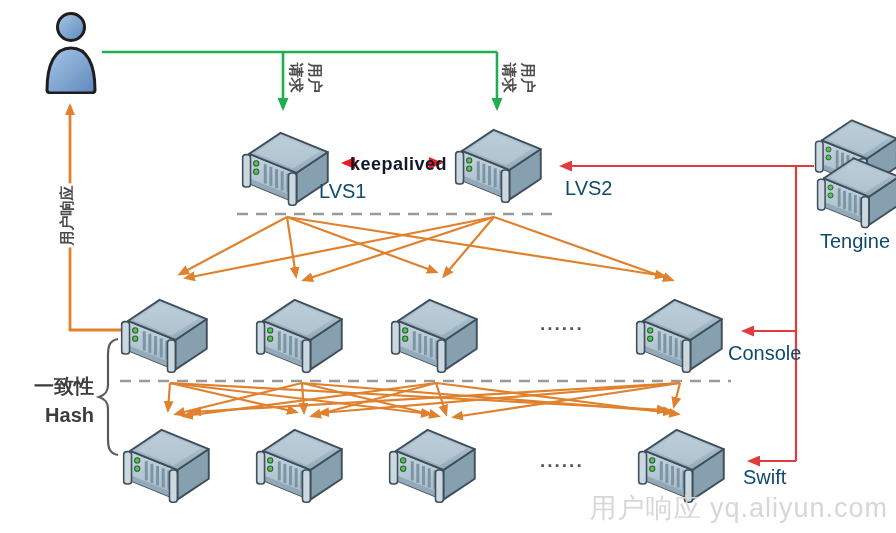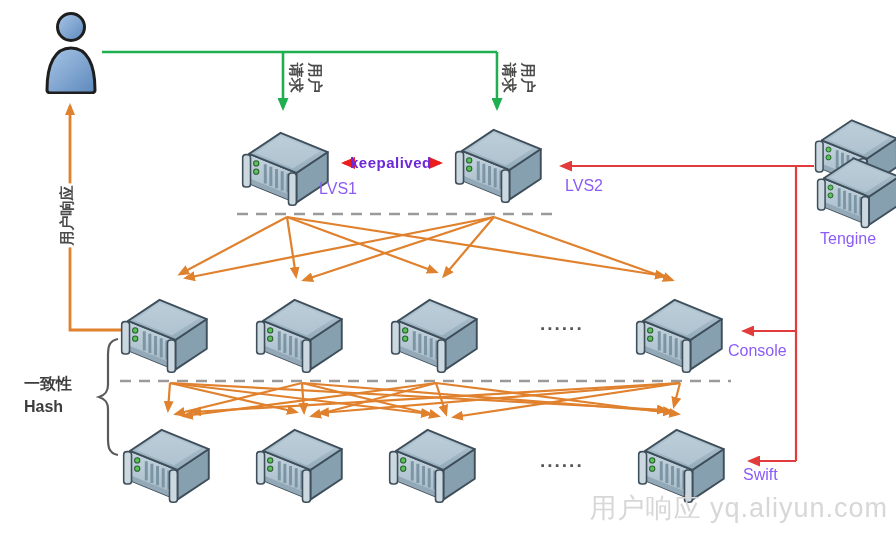--- a/index.html
+++ b/index.html
@@ -6,36 +6,36 @@
   body{
     width:896px;height:533px;position:relative;overflow:hidden;
     background:#ffffff;
     font-family:"Liberation Sans","DejaVu Sans",sans-serif;
     color:#333;
   }
   #overlay{position:absolute;left:0;top:0;width:896px;height:533px;}
   .server{position:absolute;width:96px;height:84px;}
   .console-unit{position:absolute;width:92px;height:80px;}
   .node-label{
-    position:absolute;font-size:16px;color:#8b5cf6;white-space:nowrap;
+    position:absolute;font-size:20px;color:#0c4a6e;white-space:nowrap;
   }
   .cn-label{
     position:absolute;font-size:15px;font-weight:bold;color:#4a4a4a;
     white-space:pre-line;line-height:1.25;text-align:center;
     background:#fff;
   }
   .rot-cw{transform:rotate(90deg);}
   .rot-ccw{transform:rotate(-90deg);white-space:nowrap;}
   #keepalived-label{
-    position:absolute;left:350px;top:154px;width:84px;text-align:left;
-    font-size:15px;font-weight:bold;color:#6d28d9;letter-spacing:0.5px;
+    position:absolute;left:350px;top:154px;width:84px;text-align:right;
+    font-size:18px;font-weight:bold;color:#0f172a;letter-spacing:0.5px;
   }
   #hash-label{
-    position:absolute;left:24px;top:372px;width:70px;text-align:left;
-    font-size:16px;font-weight:bold;color:#3d3d3d;white-space:pre-line;line-height:1.45;
+    position:absolute;left:24px;top:372px;width:70px;text-align:right;
+    font-size:20px;font-weight:bold;color:#3d3d3d;white-space:pre-line;line-height:1.45;
   }
   .ellipsis{
     position:absolute;font-size:19px;font-weight:bold;color:#555;
     letter-spacing:2px;white-space:nowrap;
   }
   #watermark{
     position:absolute;right:8px;top:490px;font-size:27px;color:#d7d7d7;
     letter-spacing:1px;white-space:nowrap;
   }
   .green-line{stroke:var(--green);stroke-width:2.6;fill:none;}

